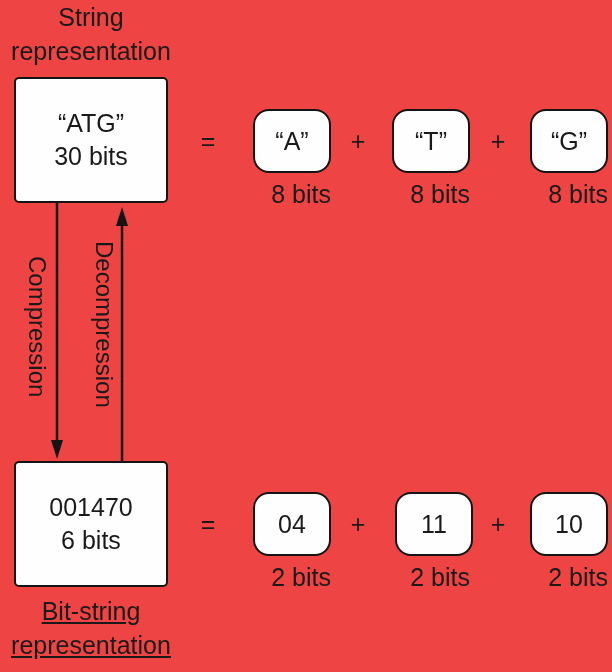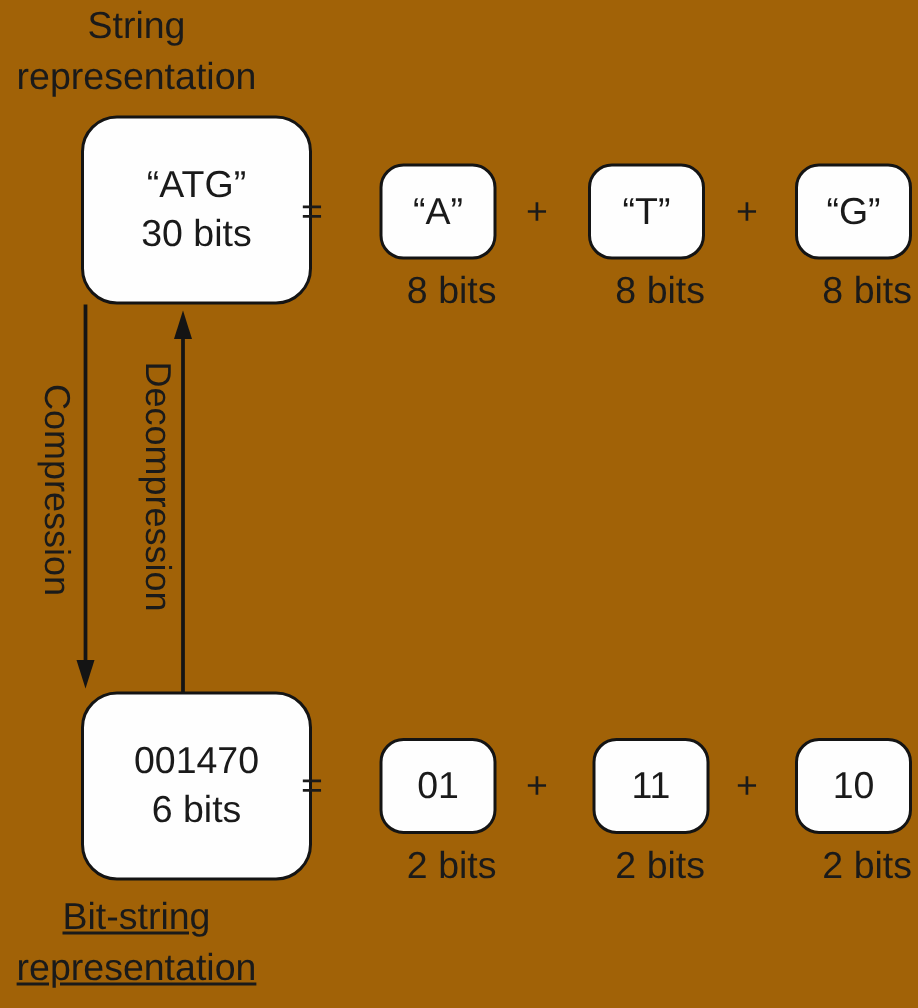--- a/index.html
+++ b/index.html
@@ -1,48 +1,47 @@
 <!DOCTYPE html>
 <html><head>
 <meta charset="utf-8">
 <style>
   html, body { margin: 0; padding: 0; background: #ffffff; }
   .stage {
     position: relative;
     width: 612px;
     height: 672px;
-    background: #a16207;
+    background: #ef4444;
     font-family: "Liberation Sans", sans-serif;
     color: #1a1a1a;
     overflow: hidden;
   }
   .title {
     position: absolute;
     width: 176px;
     text-align: center;
     font-size: 25px;
     line-height: 34px;
     white-space: nowrap;
   }
   .bigbox {
     position: absolute;
     box-sizing: border-box;
     width: 154px;
     height: 126px;
     border: 2px solid #141414;
-    border-radius: 24px;
+    border-radius: 5px;
     background: #fefefe;
     display: flex;
     flex-direction: column;
     align-items: center;
     justify-content: center;
     font-size: 25px;
     line-height: 33px;
     text-align: center;
-    margin-left: 40px;
   }
   .smallbox {
     position: absolute;
     box-sizing: border-box;
     width: 78px;
     height: 64px;
     border: 2px solid #141414;
     border-radius: 16px;
     background: #fefefe;
     display: flex;
@@ -126,21 +125,21 @@
   <div class="vlabel" style="left:90px; top:241px;">Decompression</div>
 
   <div class="bigbox" style="left:14px; top:461px; height:126px;">
     <div>001470</div>
     <div>6 bits</div>
   </div>
 
   <div class="op" style="left:193px; top:507px;">=</div>
 
   <div class="smallbox" style="left:253px; top:492px;">
-    <span>01</span>
+    <span>04</span>
   </div>
   <div class="op" style="left:343px; top:507px;">+</div>
   <div class="smallbox" style="left:395px; top:492px;">
     <span>11</span>
   </div>
   <div class="op" style="left:483px; top:507px;">+</div>
   <div class="smallbox" style="left:530px; top:492px;align-items:center;">
     <span>10</span>
   </div>
 

